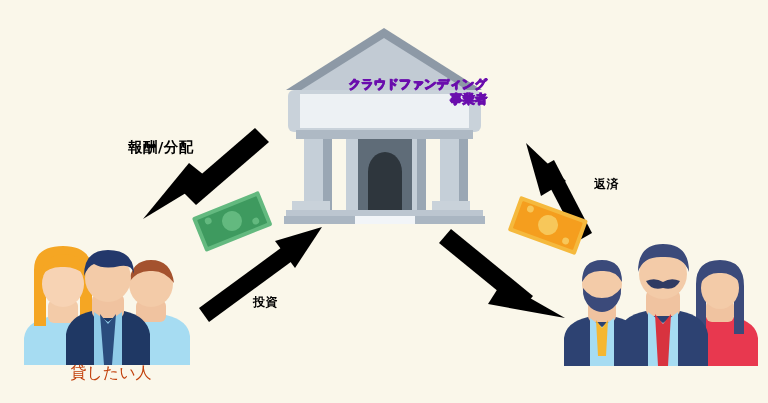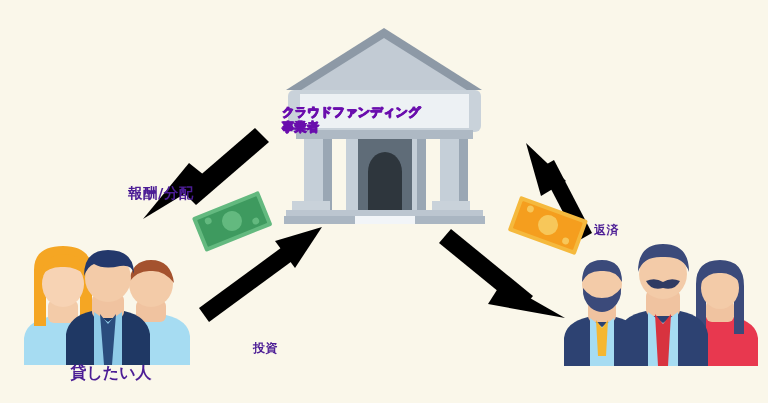--- a/index.html
+++ b/index.html
@@ -12,56 +12,54 @@
     width: 768px;
     height: 403px;
     background: #FAF7EA;
     overflow: hidden;
     font-family: "DejaVu Sans", "Liberation Sans", sans-serif;
   }
 
   
   .abs { position: absolute; }
   .lbl {
-    color: #4c1d95;
+    color: #000000;
     font-weight: 700;
     letter-spacing: 0.5px;
     white-space: nowrap;
     font-family: "DejaVu Sans", "Liberation Sans", sans-serif;
-    margin-top: 46px;
   }
 
   
   #bank { left: 282px; top: 24px; width: 205px; height: 200px; }
   #bank svg { display: block; }
   .bank-title {
     position: absolute;
     left: 0;
     top: 52px;
     width: 205px;
-    text-align: left;
+    text-align: right;
     color: #6A0DAD;
     font-weight: 700;
     font-size: 12.5px;
     line-height: 15px;
     letter-spacing: -0.2px;
     text-shadow: 0.7px 0 0 #6A0DAD, -0.7px 0 0 #6A0DAD, 0 0.6px 0 #6A0DAD;
     pointer-events: none;
-    margin-top: 28px;
   }
 
   
   #people-left  { left: 8px;  top: 240px; width: 200px; height: 125px; }
   #people-right { left: 558px; top: 238px; width: 205px; height: 128px; }
 
   
   .caption {
     font-size: 16px;
-    font-weight: 700;
-    color: #4c1d95;
+    font-weight: 400;
+    color: #c2410c;
     text-align: center;
   }
   #caption-left  { left: 46px;  top: 363px; width: 130px; }
   #caption-right { left: 600px; top: 363px; width: 130px; }
 
   
   #label-reward   { left: 128px; top: 138px; font-size: 14.5px; }
   #label-invest   { left: 253px; top: 294px; font-size: 12px; }
   #label-loan     { left: 396px; top: 283px; font-size: 14.5px; }
   #label-repay    { left: 594px; top: 176px; font-size: 12px; }

